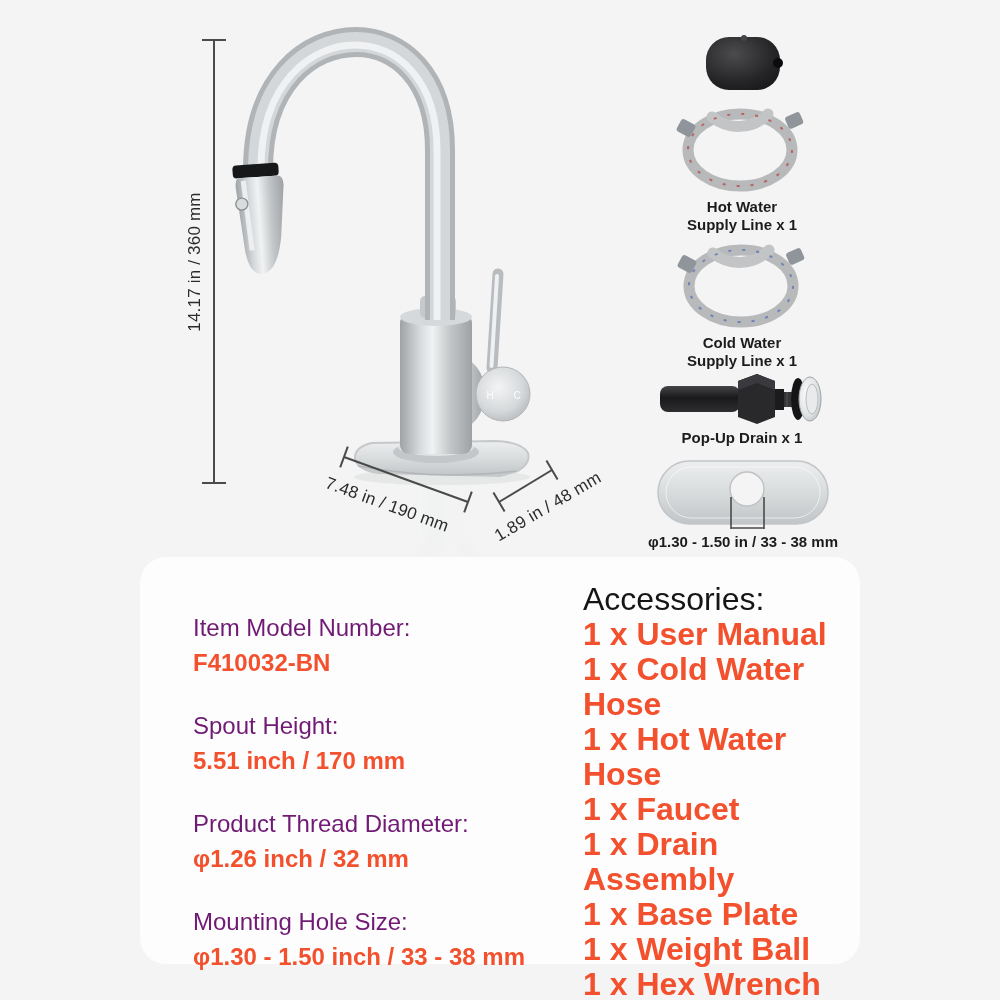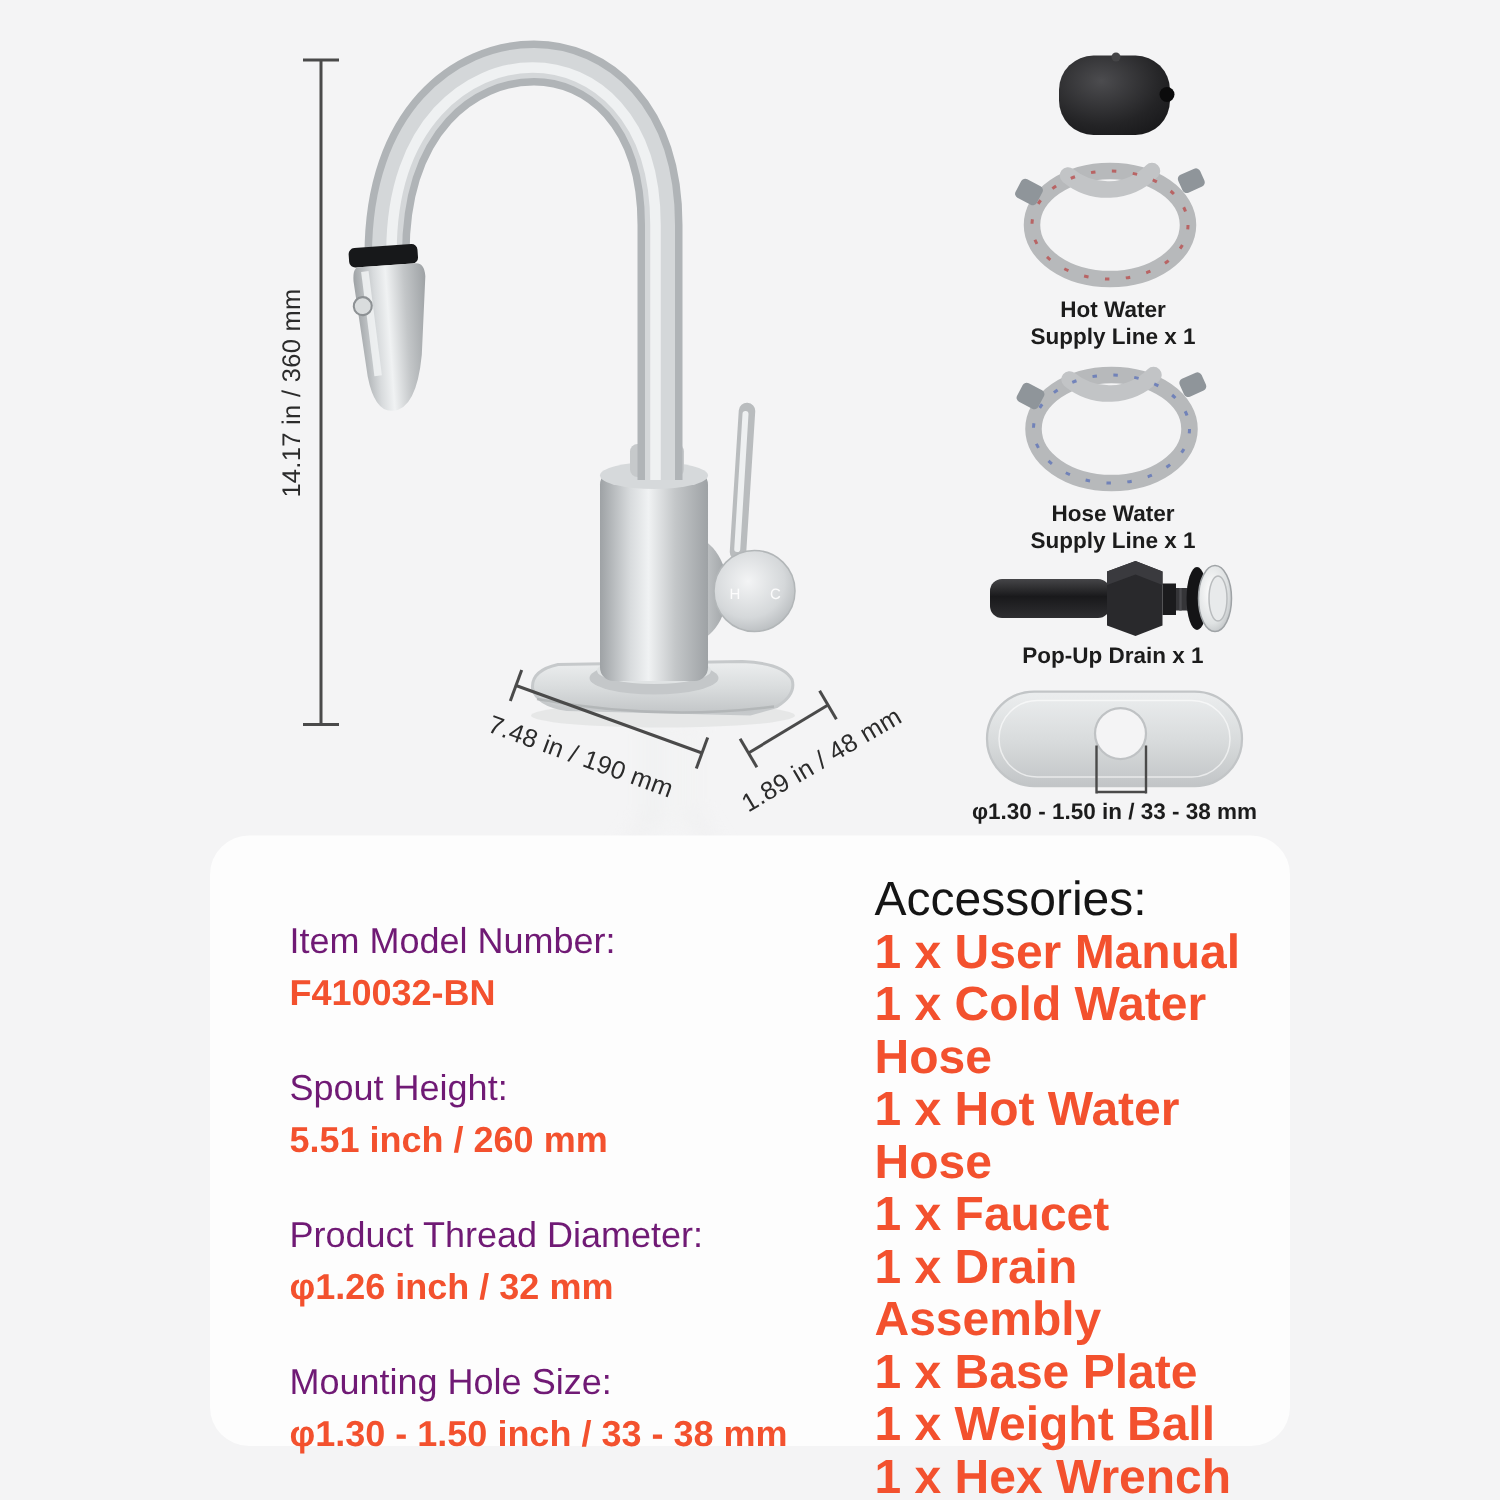--- a/index.html
+++ b/index.html
@@ -189,32 +189,32 @@
 
 <div class="dim-label" style="left:195px;top:262px;--r:-90deg;">14.17 in / 360 mm</div>
 <div class="dim-label" style="left:387px;top:505px;--r:20deg;">7.48 in / 190 mm</div>
 <div class="dim-label" style="left:548px;top:507px;--r:-30.5deg;">1.89 in / 48 mm</div>
 
 <div class="acc-label" style="left:742px;top:216px;">
   <div>Hot Water</div>
   <div>Supply Line x 1</div>
 </div>
 <div class="acc-label" style="left:742px;top:352px;">
-  <div>Hose Water</div>
+  <div>Cold Water</div>
   <div>Supply Line x 1</div>
 </div>
 <div class="acc-label" style="left:742px;top:438px;">Pop-Up Drain x 1</div>
 <div class="acc-label small" style="left:743px;top:542px;">φ1.30 - 1.50 in / 33 - 38 mm</div>
 
 <div class="panel">
   <div class="spec-col">
     <div class="lbl">Item Model Number:</div>
     <div class="val">F410032-BN</div>
     <div class="lbl">Spout Height:</div>
-    <div class="val">5.51 inch / 260 mm</div>
+    <div class="val">5.51 inch / 170 mm</div>
     <div class="lbl">Product Thread Diameter:</div>
     <div class="val">φ1.26 inch / 32 mm</div>
     <div class="lbl">Mounting Hole Size:</div>
     <div class="val">φ1.30 - 1.50 inch / 33 - 38 mm</div>
     <div class="lbl">Net Weight:</div>
   </div>
   <div class="acc-col">
     <div class="title">Accessories:</div>
     <div class="item">1 x User Manual</div>
     <div class="item">1 x Cold Water Hose</div>

